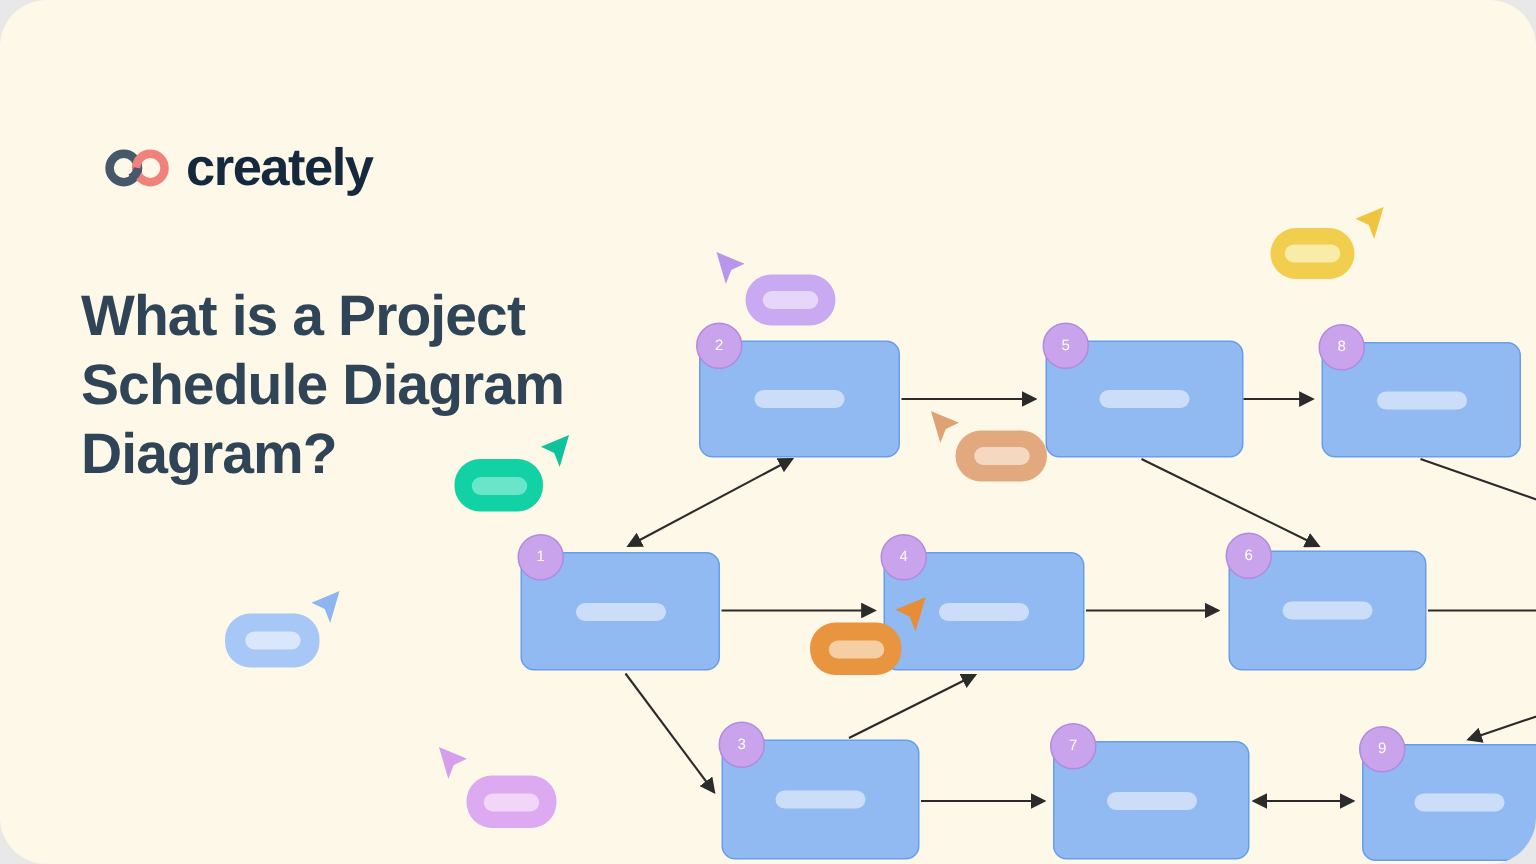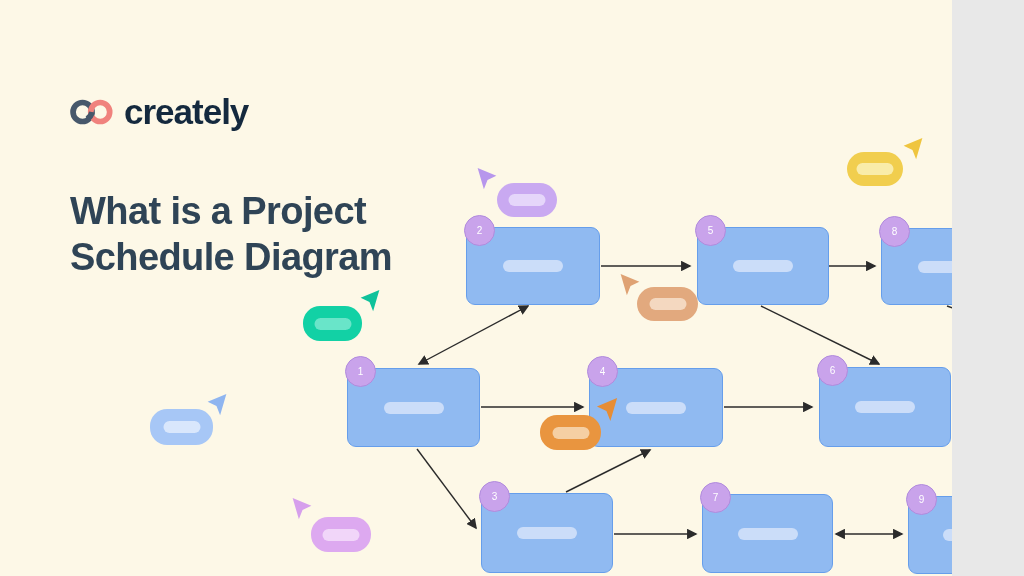--- a/index.html
+++ b/index.html
@@ -1,24 +1,24 @@
 <!DOCTYPE html>
 <html><head>
 <meta charset="utf-8">
 <style>
   html,body{margin:0;padding:0;background:#e8e8e8;font-family:"Liberation Sans",sans-serif;}
-  #frame{position:relative;width:952px;height:576px;background:#FDF8E7;overflow:hidden;}
+  #frame{position:relative;width:1024px;height:576px;background:#FDF8E7;overflow:hidden;border-radius:31px;}
 
   
   .logo{position:absolute;left:68px;top:92px;display:flex;align-items:center;gap:8px;}
   .logo-icon{width:48px;height:40px;}
   .logo-text{font-size:35px;font-weight:800;letter-spacing:-1px;color:#14293E;line-height:40px;}
 
   
-  .heading{position:absolute;left:70px;top:188px;width:380px;color:#2F4456;
+  .heading{position:absolute;left:54px;top:188px;width:380px;color:#2F4456;
            font-size:38px;font-weight:800;line-height:46px;letter-spacing:-0.6px;}
   .heading div{white-space:nowrap;}
 
   
   .node{position:absolute;background:#90BAF1;border:1.5px solid #669EEB;border-radius:9px;box-sizing:border-box;}
   .node .bar{position:absolute;left:50%;top:50%;transform:translate(-50%,-50%);
              width:60px;height:12px;border-radius:6px;background:#CBDDF9;}
   .badge{position:absolute;left:-3px;top:-13px;width:31px;height:31px;border-radius:50%;
          background:#C9A3EB;border:1px solid #B18BDD;color:#FFFFFF;font-size:10px;
          display:flex;align-items:center;justify-content:center;box-sizing:border-box;}
@@ -80,20 +80,21 @@
       <circle cx="23" cy="26" r="15" fill="none" stroke="#47586B" stroke-width="9"></circle>
       <circle cx="51" cy="26" r="15" fill="none" stroke="#F0827D" stroke-width="9"></circle>
       <path d="M 30 37 A 15 15 0 0 0 38 26" fill="none" stroke="#47586B" stroke-width="9"></path>
     </svg>
     <span class="logo-text">creately</span>
   </div>
 
   <div class="heading">
     <div>What is a Project</div>
     <div>Schedule Diagram</div>
+    <div>Diagram?</div>
   </div>
 
   <div class="node n2">
     <span class="badge">2</span>
     <span class="bar"></span>
   </div>
   <div class="node n5">
     <span class="badge">5</span>
     <span class="bar"></span>
   </div>

